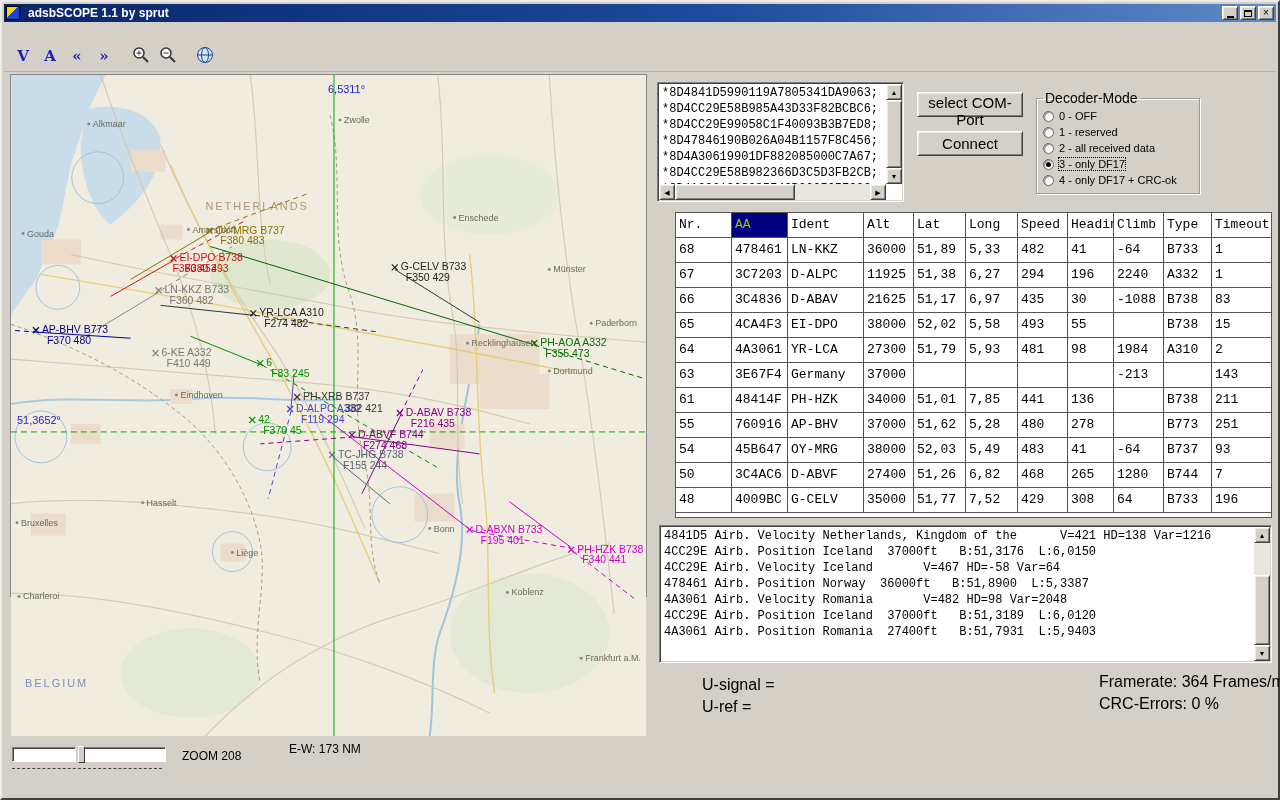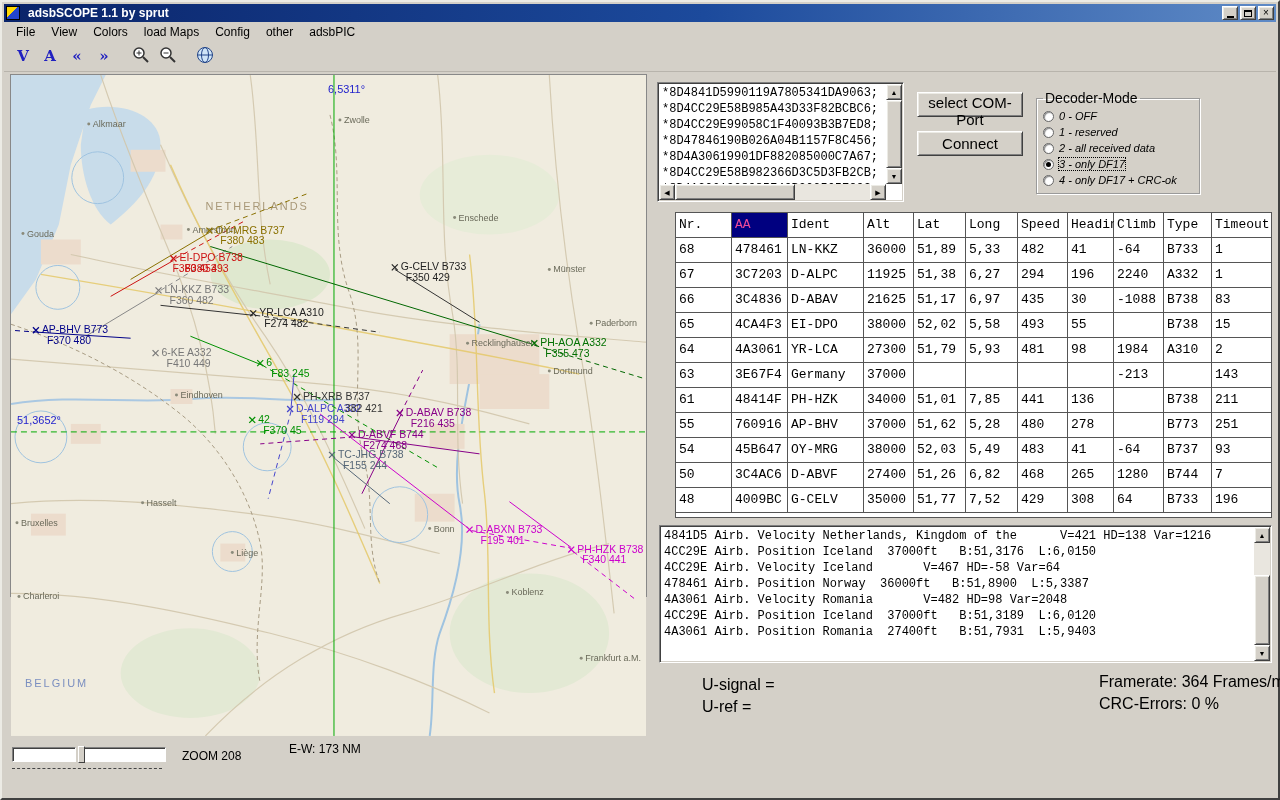--- a/index.html
+++ b/index.html
@@ -29,30 +29,30 @@
   .map-panel svg{display:block;}
   svg text{font-family:"Liberation Sans",sans-serif;}
   
   .raw-box{position:absolute;left:655px;top:80px;width:247px;height:120px;}
   .raw-box pre, .decoded-box pre{margin:0;padding:2px 4px;font-family:"Liberation Mono","DejaVu Sans Mono",monospace;font-size:12px;line-height:16px;white-space:pre;overflow:hidden;}
   .btn{height:25px;font-size:15px;font-family:"Liberation Sans",sans-serif;cursor:default;}
   .com-btn{position:absolute;left:915px;top:90px;width:106px;}
   .connect-btn{position:absolute;left:915px;top:129px;width:106px;}
   .decoder-group{position:absolute;left:1034px;top:88px;width:164px;height:104px;margin:0;padding:2px 6px 0 6px;border:1px solid #9a9a9a;box-shadow:1px 1px 0 #fff, inset 1px 1px 0 #fff;font-size:11px;}
   .decoder-group legend{font-size:14px;padding:0 2px;}
-  .radio-row{display:flex;align-items:center;height:16px;font-style:italic;}
+  .radio-row{display:flex;align-items:center;height:16px;}
   .radio-circle{width:11px;height:11px;border-radius:50%;background:#fff;border:1px solid #666;box-shadow:inset 1px 1px 1px rgba(0,0,0,.45);margin-right:5px;position:relative;flex:none;}
   .radio-circle.checked::after{content:"";position:absolute;left:2px;top:2px;width:5px;height:5px;border-radius:50%;background:#000;}
   .radio-label{white-space:nowrap;}
   .radio-label.focused{outline:1px dotted #000;}
   
   .table-wrap{position:absolute;left:657px;top:210px;width:643px;height:306px;margin-left:16px;}
   .grid{position:absolute;left:0;top:0;width:597px;height:306px;display:grid;grid-auto-rows:25px;background:#fff;border:1px solid #555;overflow:hidden;font-family:"Liberation Mono","DejaVu Sans Mono",monospace;font-size:13px;}
   .cell{border-right:1px solid #555;border-bottom:1px solid #555;padding:0 3px;line-height:24px;white-space:nowrap;overflow:visible;background:#fff;}
-  .cell.sel{background:#000080;color:#ec4899;}
+  .cell.sel{background:#000080;color:#84cc16;}
   
   .vscroll{position:absolute;width:16px;display:flex;flex-direction:column;}
   .hscroll{position:absolute;height:16px;display:flex;}
   .sb-btn{width:16px;height:16px;flex:none;display:flex;align-items:center;justify-content:center;font-size:7px;line-height:1;color:#000;background:#d4d0c8;border:1px solid;border-color:#fff #404040 #404040 #fff;box-shadow:inset 1px 1px 0 #ecebe5, inset -1px -1px 0 #808080;}
   .sb-track{flex:1;position:relative;background:#e9e6df;}
   .sb-thumb{position:absolute;background:#d4d0c8;border:1px solid;border-color:#fff #404040 #404040 #fff;box-shadow:inset 1px 1px 0 #ecebe5, inset -1px -1px 0 #808080;}
   .vscroll .sb-thumb{left:0;right:0;}
   .hscroll .sb-thumb{top:0;bottom:0;}
   
   .decoded-box{position:absolute;left:657px;top:523px;width:613px;height:138px;}
@@ -79,29 +79,20 @@
         </button>
       <button class="win-btn raised">
           <span class="max-box"></span>
         </button>
       <button class="win-btn raised">
           <span>×</span>
         </button>
     </span>
   </div>
 
-  <div class="menubar">
-      <span class="menu-item">File</span>
-      <span class="menu-item">View</span>
-      <span class="menu-item">Colors</span>
-      <span class="menu-item">load Maps</span>
-      <span class="menu-item">Config</span>
-      <span class="menu-item">other</span>
-      <span class="menu-item">adsbPIC</span>
-    </div>
   <div class="toolbar">
       <button class="tool-btn">
         <span class="tool-glyph">V</span>
       </button>
       <button class="tool-btn">
         <span class="tool-glyph">A</span>
       </button>
       <button class="tool-btn">
         <span class="tool-glyph">«</span>
       </button>

